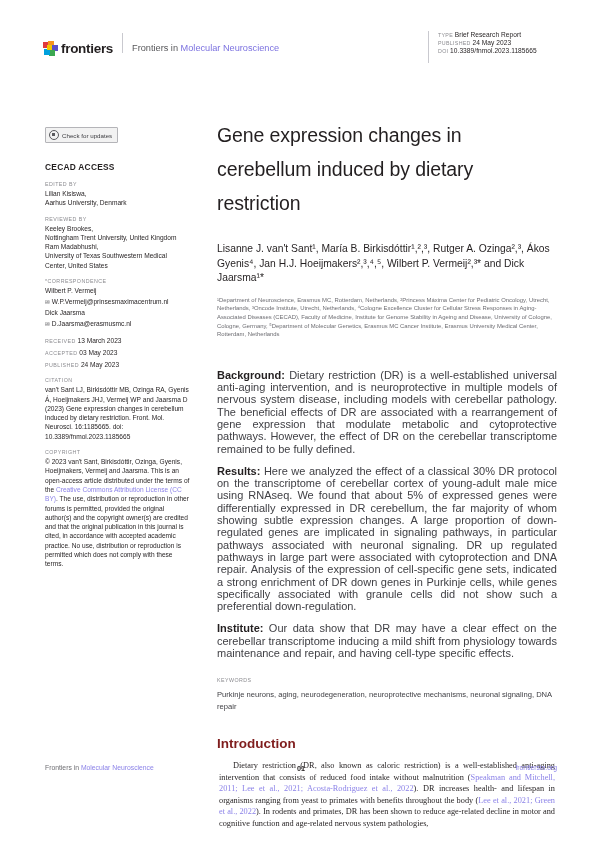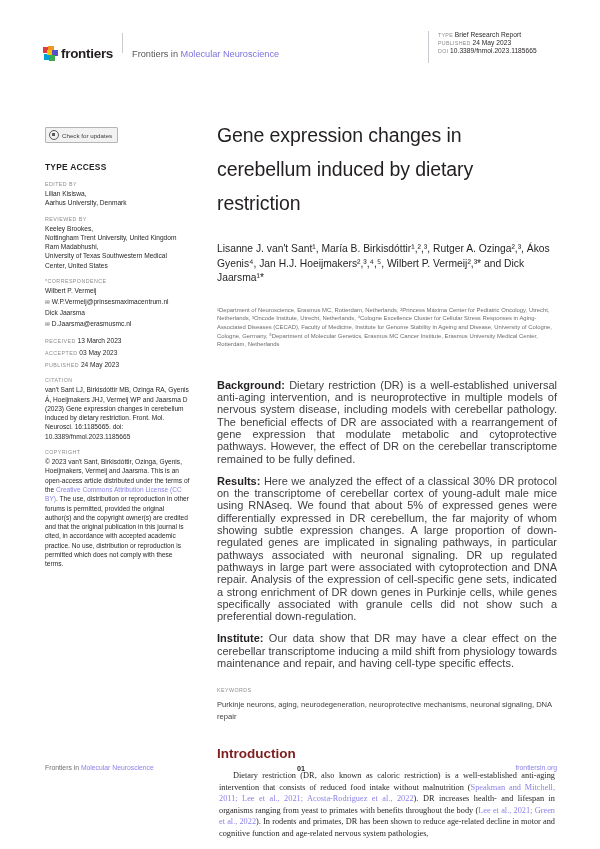--- a/index.html
+++ b/index.html
@@ -24,21 +24,21 @@
   }
 
   
   .header {
     position: absolute;
     left: 43px;
     top: 33px;
     width: 514px;
     height: 30px;
     display: flex;
-    align-items: flex-end;
+    align-items: center;
   }
   .logo-block {
     display: flex;
     align-items: center;
     height: 20px;
   }
   .logo-mark {
     width: 15px;
     height: 15px;
     position: relative;
@@ -189,21 +189,21 @@
     line-height: 34px;
     font-weight: normal;
     color: #231f20;
     letter-spacing: -0.1px;
     margin: 0 0 22px 0;
   }
   .authors {
     font-size: 10.3px;
     line-height: 14.6px;
     color: #231f20;
-    margin-bottom: 20px;
+    margin-bottom: 10px;
   }
   .affils {
     font-size: 5.9px;
     line-height: 8.6px;
     color: #6d6d72;
     margin-bottom: 30px;
   }
   .abs-p {
     font-size: 11px;
     line-height: 12.3px;
@@ -303,21 +303,21 @@
     </div>
   </div>
 
   <div class="sidebar">
 
     <div class="updates-badge">
       <span class="glyph"></span>
       <span class="txt">Check for updates</span>
     </div>
 
-    <div class="oa-title">TYPE ACCESS</div>
+    <div class="oa-title">CECAD ACCESS</div>
 
     <div class="sb-label">EDITED BY</div>
     <div class="sb-body" style="white-space:pre-line">Lilian Kisiswa,
 Aarhus University, Denmark</div>
 
     <div class="sb-label">REVIEWED BY</div>
     <div class="sb-body" style="white-space:pre-line">Keeley Brookes,
 Nottingham Trent University, United Kingdom
 Ram Madabhushi,
 University of Texas Southwestern Medical

